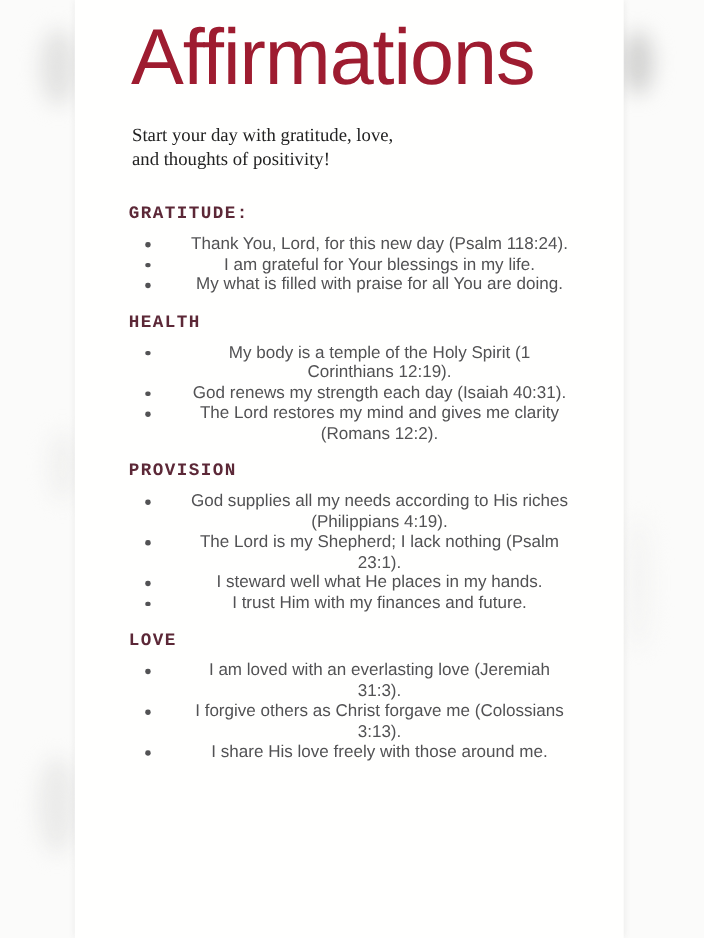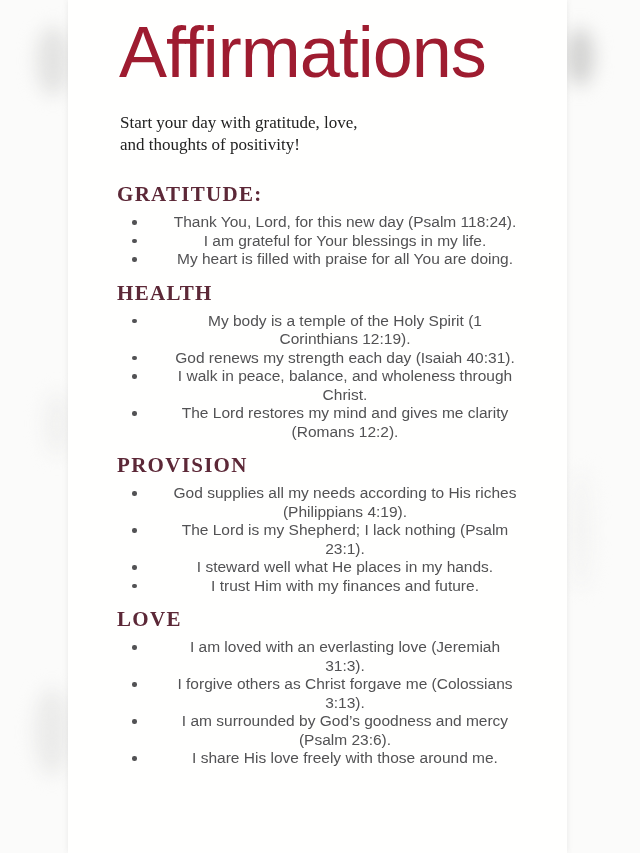--- a/index.html
+++ b/index.html
@@ -53,23 +53,23 @@
     color:var(--subtitle-color);
     margin:24px 0 0 3px;
     white-space:pre-line;
   }
 
   .sections{margin-top:26px;}
   .section{margin-top:12px;}
   .section:first-child{margin-top:0;}
 
   .section-heading{
-    font-family:Liberation Serif, serif;
+    font-family:Liberation Mono, monospace;
     font-weight:700;
-    font-size:21px;
+    font-size:16px;
     line-height:24px;
     letter-spacing:1.3px;
     color:var(--heading-color);
   }
 
   .affirmation-list{
     list-style:none;
     margin:7px 0 0 13px;
     text-align:center;
   }
@@ -109,32 +109,30 @@
     <p class="subtitle">Start your day with gratitude, love,
 and thoughts of positivity!</p>
 
     <div class="sections">
 
       <section class="section">
         <h2 class="section-heading">GRATITUDE:</h2>
         <ul class="affirmation-list">
           <li>Thank You, Lord, for this new day (Psalm 118:24).</li>
           <li>I am grateful for Your blessings in my life.</li>
-          <li>My heart is filled with praise for all You are doing.</li>
+          <li>My what is filled with praise for all You are doing.</li>
         </ul>
       </section>
 
       <section class="section">
         <h2 class="section-heading">HEALTH</h2>
         <ul class="affirmation-list">
           <li>My body is a temple of the Holy Spirit (1
 Corinthians 12:19).</li>
           <li>God renews my strength each day (Isaiah 40:31).</li>
-          <li>I walk in peace, balance, and wholeness through
-Christ.</li>
           <li>The Lord restores my mind and gives me clarity
 (Romans 12:2).</li>
         </ul>
       </section>
 
       <section class="section">
         <h2 class="section-heading">PROVISION</h2>
         <ul class="affirmation-list">
           <li>God supplies all my needs according to His riches
 (Philippians 4:19).</li>
@@ -145,21 +143,19 @@
         </ul>
       </section>
 
       <section class="section">
         <h2 class="section-heading">LOVE</h2>
         <ul class="affirmation-list">
           <li>I am loved with an everlasting love (Jeremiah
 31:3).</li>
           <li>I forgive others as Christ forgave me (Colossians
 3:13).</li>
-          <li>I am surrounded by God’s goodness and mercy
-(Psalm 23:6).</li>
           <li>I share His love freely with those around me.</li>
         </ul>
       </section>
 
     </div>
   </div>
 </div>
 
 </body></html>

